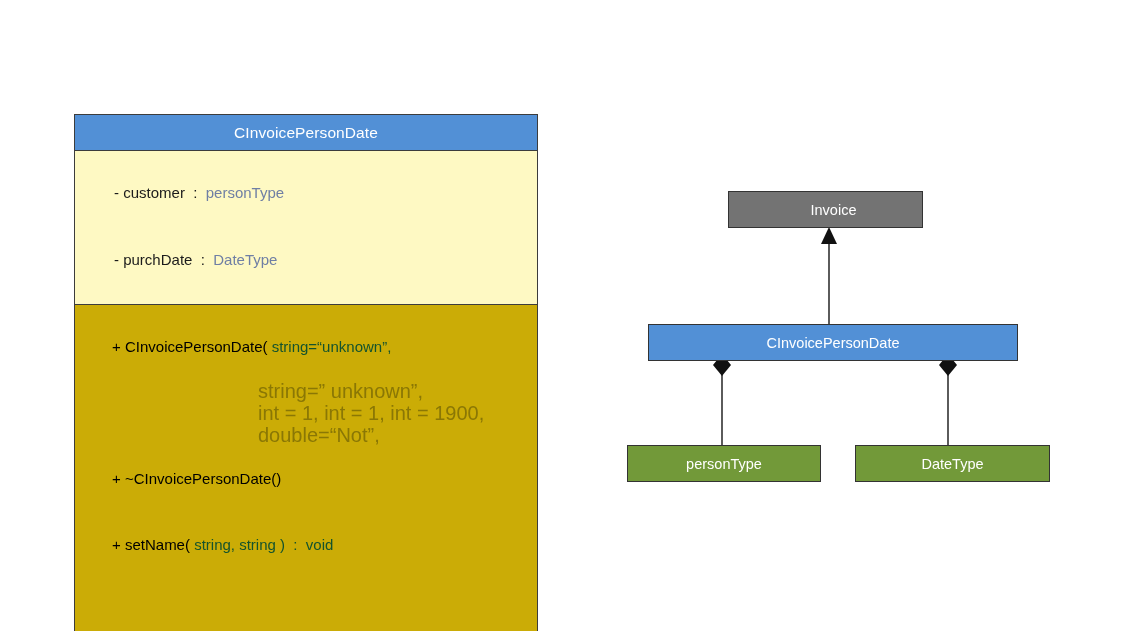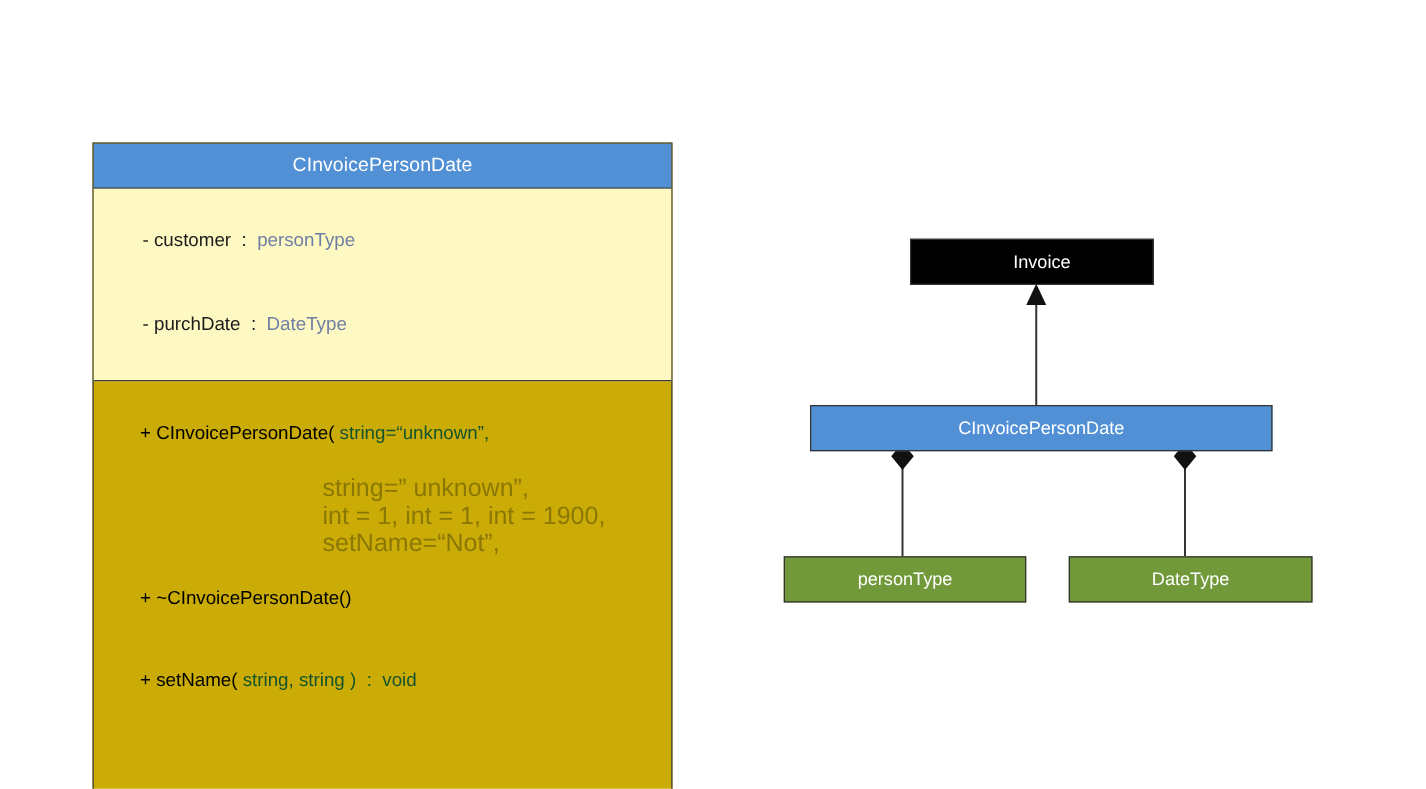--- a/index.html
+++ b/index.html
@@ -78,21 +78,21 @@
     color: #ffffff;
     font-size: 14.5px;
     display: flex;
     align-items: center;
     justify-content: center;
     text-align: center;
   }
   #node-invoice {
     left: 728px; top: 191px;
     width: 195px; height: 37px;
-    background: #000000;
+    background: #737373;
     padding-left: 16px;
   }
   #node-cinvoice {
     left: 648px; top: 324px;
     width: 370px; height: 37px;
     background: #5290D6;
   }
   #node-persontype {
     left: 627px; top: 445px;
     width: 194px; height: 37px;
@@ -126,21 +126,21 @@
     </div>
   </div>
 
   <div id="class-methods">
 
     <div class="m-row">
       <span class="sig">+ CInvoicePersonDate(</span><span class="dim"> string=“unknown”,</span>
     </div>
     <div class="m-cont">string=” unknown”,</div>
     <div class="m-cont">int = 1, int = 1, int = 1900,</div>
-    <div class="m-cont">setName=“Not”,</div>
+    <div class="m-cont">double=“Not”,</div>
 
     <div class="m-row">
       <span class="sig">+ ~CInvoicePersonDate()</span><span class="dim"></span>
     </div>
     <div class="m-row">
       <span class="sig">+ setName(</span><span class="dim"> string, string )  :  void</span>
     </div>
     <div class="m-row">
       
     </div>

